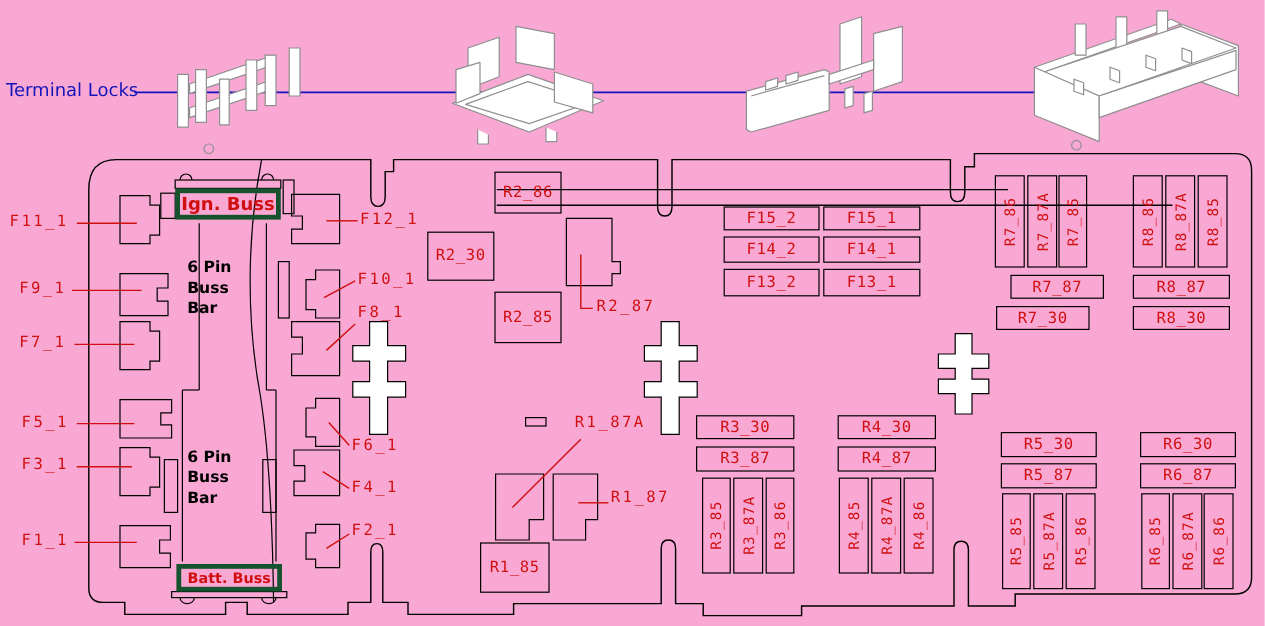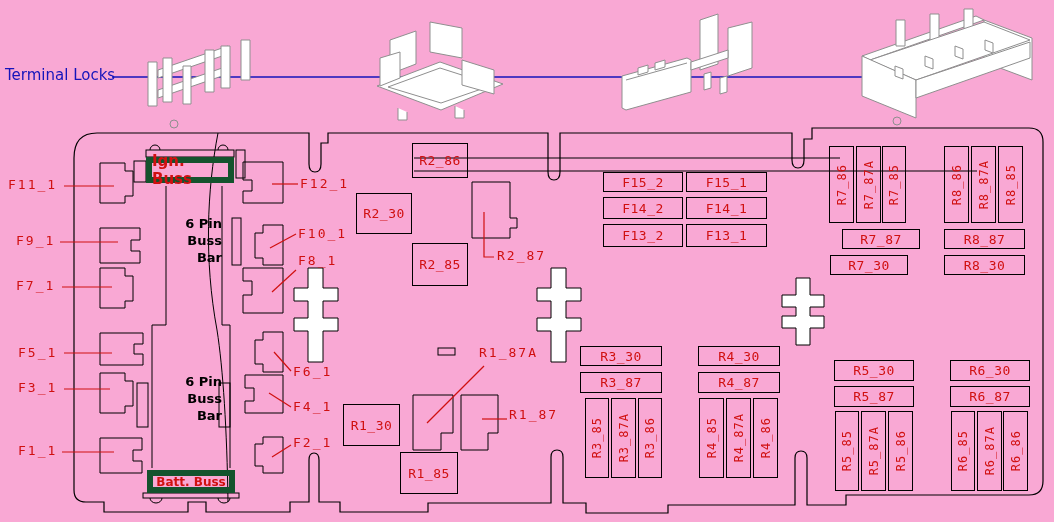--- a/index.html
+++ b/index.html
@@ -6,25 +6,25 @@
   #stage{position:relative;width:1054px;height:522px;background:#f9a8d4;overflow:hidden;
          font-family:"DejaVu Sans Mono","Liberation Mono",monospace;}
   #linework{position:absolute;left:0;top:0;}
   #overlay{position:absolute;left:0;top:0;width:1054px;height:522px;}
   .lbl{position:absolute;color:var(--red,#d01010);font-size:13px;letter-spacing:2px;white-space:pre;line-height:14px;}
   .bx{position:absolute;border:1px solid #000;box-sizing:border-box;color:var(--red,#d01010);
       display:flex;align-items:center;justify-content:center;background:transparent;
       font-size:13px;letter-spacing:0.5px;line-height:1;}
   .bx.v{font-size:12px;}
   .bx.v span{writing-mode:vertical-rl;transform:rotate(180deg);display:block;letter-spacing:1px;}
-  .buss{position:absolute;border:6px solid #14532d;box-sizing:border-box;color:var(--red,#d01010);
+  .buss{position:absolute;border:4px solid #14532d;box-sizing:border-box;color:var(--red,#d01010);
         font-family:"DejaVu Sans","Liberation Sans",sans-serif;font-weight:bold;font-size:15px;
         display:flex;align-items:center;justify-content:center;background:transparent;}
   .pinbuss{position:absolute;color:#000;font-family:"DejaVu Sans","Liberation Sans",sans-serif;
-           font-weight:bold;font-size:13px;line-height:17px;text-align:right;}
+           font-weight:bold;font-size:13px;line-height:17px;text-align:left;}
   .pinbuss span{display:block;}
   #terminal-locks{position:absolute;left:5px;top:66px;color:var(--blue,#1515c0);
                   font-family:"DejaVu Sans","Liberation Sans",sans-serif;font-size:15px;}
 </style>
 </head>
 <body>
 
 <div id="stage">
 
   <svg id="linework" width="1054" height="522" viewBox="0 0 1054 522">
@@ -198,23 +198,20 @@
       <div class="lbl" style="left: 509px; top: 408px;">R1_87</div>
       <div class="bx" style="left: 412px; top: 143px; width: 56px; height: 35px;">
         <span>R2_86</span>
       </div>
       <div class="bx" style="left: 356px; top: 193px; width: 56px; height: 41px;">
         <span>R2_30</span>
       </div>
       <div class="bx" style="left: 412px; top: 243px; width: 56px; height: 43px;">
         <span>R2_85</span>
       </div>
-      <div class="bx" style="left: 343px; top: 404px; width: 57px; height: 42px;">
-        <span>R1_30</span>
-      </div>
       <div class="bx" style="left: 400px; top: 452px; width: 58px; height: 42px;">
         <span>R1_85</span>
       </div>
       <div class="bx" style="left: 603px; top: 172px; width: 80px; height: 20px;">
         <span>F15_2</span>
       </div>
       <div class="bx" style="left: 686px; top: 172px; width: 81px; height: 20px;">
         <span>F15_1</span>
       </div>
       <div class="bx" style="left: 603px; top: 197px; width: 80px; height: 22px;">

